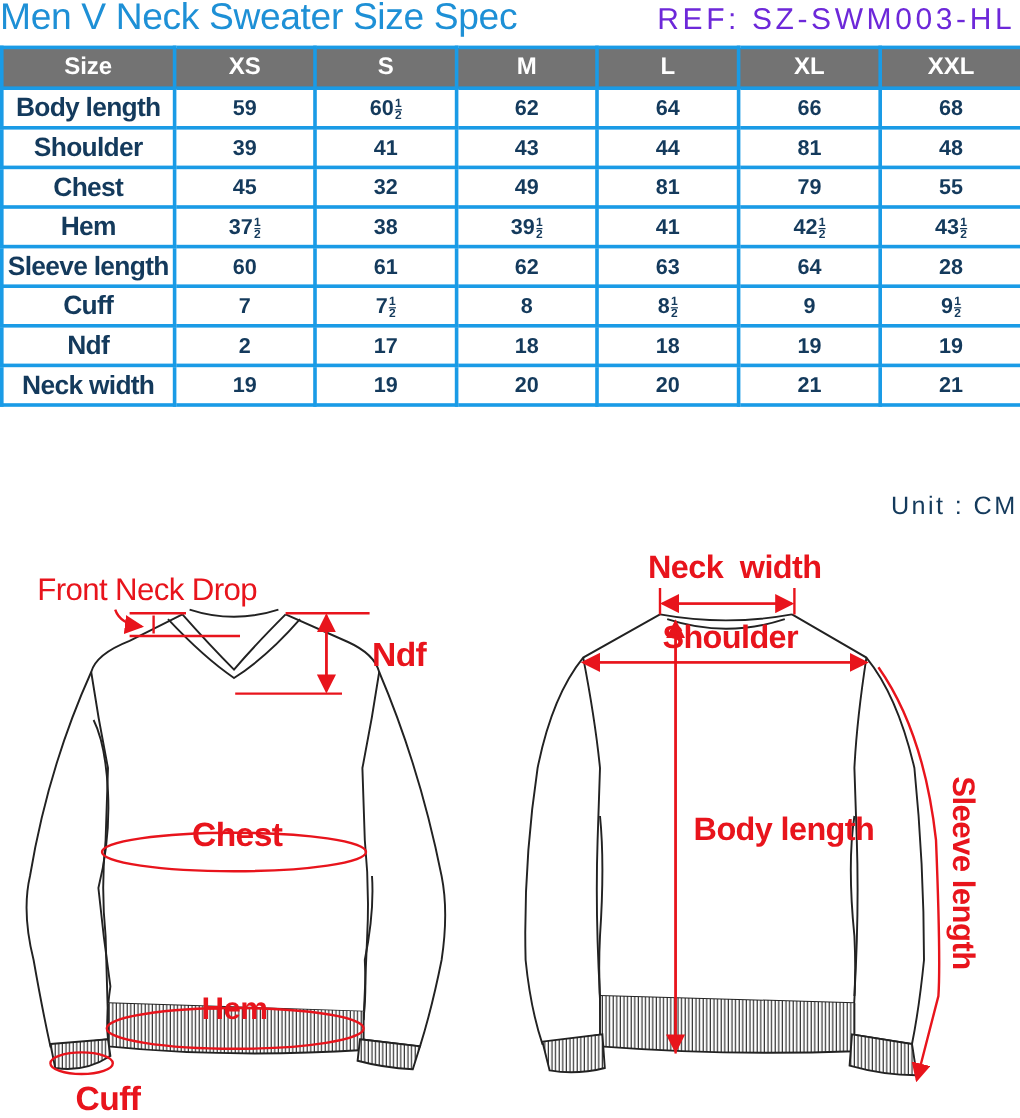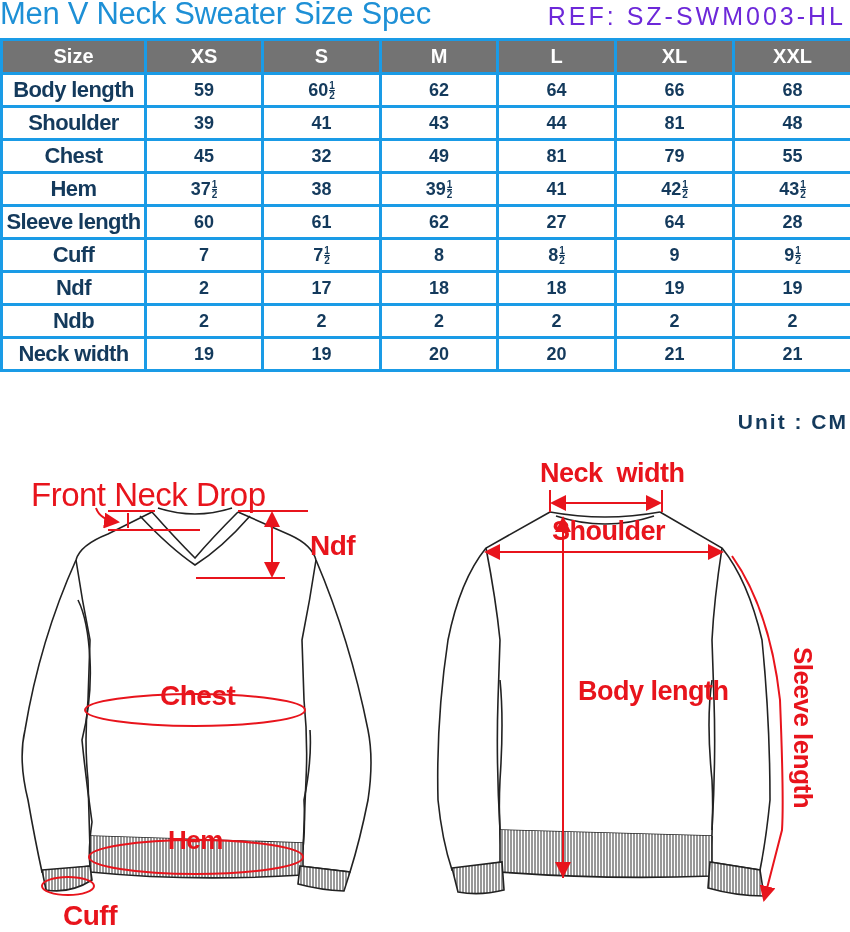--- a/index.html
+++ b/index.html
@@ -4,21 +4,21 @@
 <style>
   html, body { margin:0; padding:0; background:#ffffff; }
   body { width:850px; height:932px; position:relative; overflow:hidden; font-family:"Liberation Sans", sans-serif; }
   .title { position:absolute; left:0; top:-4px; font-size:31px; color:#1e90d6; letter-spacing:-0.3px; white-space:nowrap; }
   .ref { position:absolute; right:4px; top:2px; font-size:25px; color:#6d28d9; letter-spacing:3px; white-space:nowrap; }
   table.spec { position:absolute; left:0; top:38px; width:850px; border-collapse:collapse; table-layout:fixed; }
   table.spec td, table.spec th { border:3px solid #1a9be6; text-align:center; padding:0; height:30px; font-weight:bold; }
   table.spec th { background:#737373; color:#ffffff; font-size:20px; height:31px; border-color:#1a9be6; }
   table.spec td { color:#143a5c; font-size:18px; }
   table.spec td.label { font-size:22px; letter-spacing:-0.6px; white-space:nowrap; }
-  .unit { position:absolute; right:2px; top:410px; font-size:21px; color:#143a5c; letter-spacing:2px; font-weight:bold; }
+  .unit { position:absolute; right:2px; top:410px; font-size:21px; color:#143a5c; letter-spacing:2px; font-weight:normal; }
   .frac { display:inline-block; font-size:10px; line-height:9px; vertical-align:-3px; text-align:center; margin-left:1px; }
   .frac span { display:block; }
   svg.illus { position:absolute; left:0; top:440px; }
   .red-label { position:absolute; color:#e8141c; font-weight:bold; white-space:nowrap; letter-spacing:-0.5px; }
 </style>
 </head>
 <body>
 
 <div class="title">Men V Neck Sweater Size Spec</div>
 <div class="ref">REF: SZ-SWM003-HL</div>
@@ -79,50 +79,41 @@
         <td>39<span class="frac"><span>1</span><span style="border-top: 1px solid rgb(20, 58, 92);">2</span></span></td>
         <td>41</td>
         <td>42<span class="frac"><span>1</span><span style="border-top: 1px solid rgb(20, 58, 92);">2</span></span></td>
         <td>43<span class="frac"><span>1</span><span style="border-top: 1px solid rgb(20, 58, 92);">2</span></span></td>
       </tr>
       <tr>
         <td class="label">Sleeve length</td>
         <td>60</td>
         <td>61</td>
         <td>62</td>
-        <td>27</td>
+        <td>63</td>
         <td>64</td>
         <td>28</td>
       </tr>
       <tr>
         <td class="label">Cuff</td>
         <td>7</td>
         <td>7<span class="frac"><span>1</span><span style="border-top: 1px solid rgb(20, 58, 92);">2</span></span></td>
         <td>8</td>
         <td>8<span class="frac"><span>1</span><span style="border-top: 1px solid rgb(20, 58, 92);">2</span></span></td>
         <td>9</td>
         <td>9<span class="frac"><span>1</span><span style="border-top: 1px solid rgb(20, 58, 92);">2</span></span></td>
       </tr>
       <tr>
         <td class="label">Ndf</td>
         <td>2</td>
         <td>17</td>
         <td>18</td>
         <td>18</td>
         <td>19</td>
         <td>19</td>
-      </tr>
-      <tr>
-        <td class="label">Ndb</td>
-        <td>2</td>
-        <td>2</td>
-        <td>2</td>
-        <td>2</td>
-        <td>2</td>
-        <td>2</td>
       </tr>
       <tr>
         <td class="label">Neck width</td>
         <td>19</td>
         <td>19</td>
         <td>20</td>
         <td>20</td>
         <td>21</td>
         <td>21</td>
       </tr>
@@ -189,21 +180,21 @@
     <line x1="553" y1="503" x2="660" y2="503" marker-end="url(#arr)"></line>
     <line x1="659" y1="503" x2="552" y2="503" marker-end="url(#arr)"></line>
     <line x1="488" y1="552" x2="722" y2="552" marker-end="url(#arr)"></line>
     <line x1="720" y1="552" x2="486" y2="552" marker-end="url(#arr)"></line>
     <line x1="563" y1="878" x2="563" y2="518" marker-end="url(#arr)"></line>
     <line x1="563" y1="520" x2="563" y2="876" marker-end="url(#arr)"></line>
     <path d="M732,556 Q770,610 780,700 Q784,800 782,830 L764,900" marker-end="url(#arr)"></path>
   </g>
 </svg>
 
-<div class="red-label" style="left:31px; top:476px; font-size:33px; font-weight:normal;">Front Neck Drop</div>
+<div class="red-label" style="left:31px; top:476px; font-size:26px; font-weight:normal;">Front Neck Drop</div>
 <div class="red-label" style="left:310px; top:530px; font-size:28px;">Ndf</div>
 <div class="red-label" style="left:160px; top:680px; font-size:28px;">Chest</div>
 <div class="red-label" style="left:168px; top:825px; font-size:26px;">Hem</div>
 <div class="red-label" style="left:63px; top:900px; font-size:28px;">Cuff</div>
 
 <div class="red-label" style="left:540px; top:458px; font-size:27px; white-space:pre;">Neck  width</div>
 <div class="red-label" style="left:552px; top:516px; font-size:27px;">Shoulder</div>
 <div class="red-label" style="left:578px; top:676px; font-size:27px;">Body length</div>
 <div class="red-label" style="left:722px; top:712px; font-size:26px; transform:rotate(90deg); transform-origin:center;">Sleeve length</div>
 

